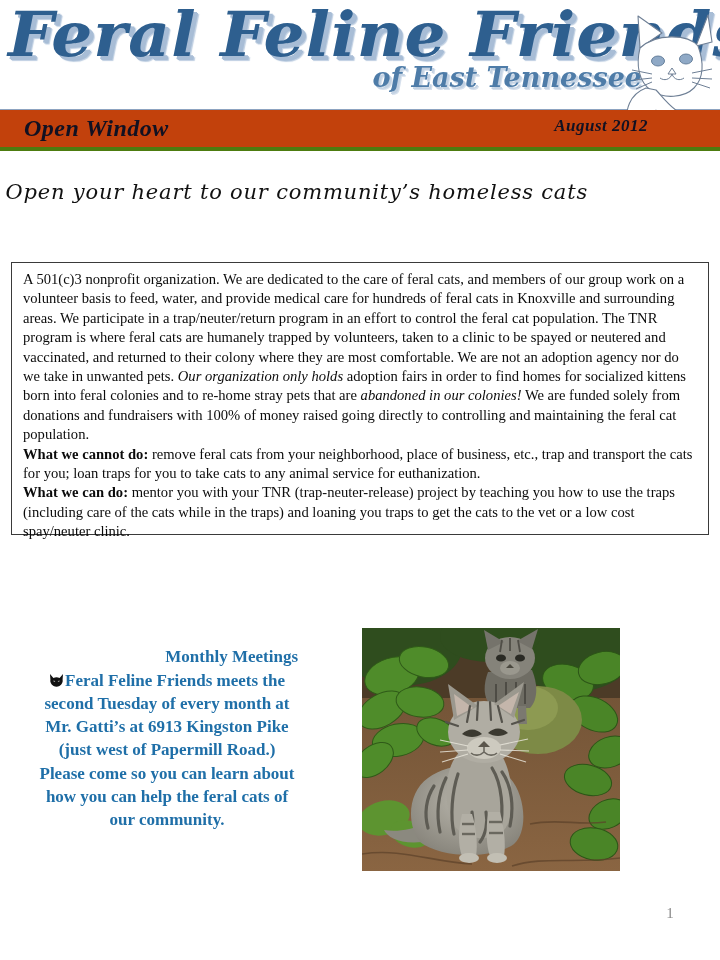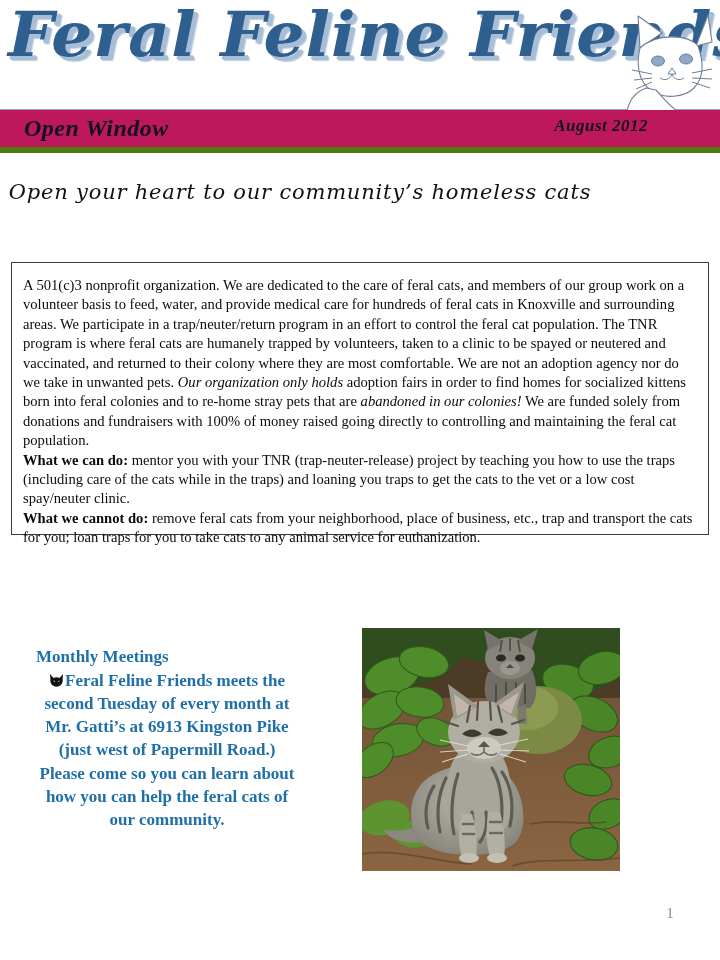--- a/index.html
+++ b/index.html
@@ -65,23 +65,23 @@
     z-index: 5;
   }
 
   
   .banner {
     position: absolute;
     left: 0;
     top: 109px;
     width: 720px;
     height: 37px;
-    background: #be185d;
+    background: #c2410c;
     border-top: 1px solid #8DA3C0;
-    border-bottom: 6px solid #4d7c0f;
+    border-bottom: 4px solid #4d7c0f;
   }
   .banner-left {
     position: absolute;
     left: 24px;
     top: 5px;
     font-family: "Liberation Serif", serif;
     font-style: italic;
     font-weight: bold;
     font-size: 24px;
     color: #111122;
@@ -98,39 +98,38 @@
     color: #111122;
     letter-spacing: 0.5px;
   }
 
   
   .tagline {
     position: absolute;
     left: 0;
     top: 180px;
     width: 588px;
-    text-align: center;
+    text-align: right;
     font-family: "DejaVu Serif", serif;
     font-style: italic;
     font-size: 21px;
     color: #111111;
     letter-spacing: 0.8px;
-    padding-left: 6px;
   }
 
   
   .body-box {
     position: absolute;
     left: 11px;
     top: 262px;
     width: 698px;
     height: 273px;
     border: 1.5px solid #3a3a3a;
     box-sizing: border-box;
-    padding: 13px 10px 4px 11px;
+    padding: 7px 10px 4px 11px;
     font-family: "Liberation Serif", serif;
     font-size: 14.6px;
     line-height: 1.33;
     color: #0b0b0b;
     text-align: left;
   }
   .body-box p {
     margin: 0;
   }
   .body-box .ital {
@@ -146,21 +145,21 @@
     left: 36px;
     top: 645px;
     width: 262px;
     font-family: "Liberation Serif", serif;
     font-weight: bold;
     font-size: 17px;
     line-height: 1.36;
     color: #1F6FA8;
   }
   .meetings-title {
-    text-align: left;
+    text-align: right;
     display: block;
     margin-bottom: 1px;
   }
   .meetings-body {
     display: block;
     text-align: center;
   }
   .cat-bullet {
     display: inline-block;
     width: 15px;
@@ -193,20 +192,21 @@
     font-family: "Liberation Serif", serif;
     font-size: 15px;
     color: #8a8a8a;
   }
 </style>
 </head>
 <body>
 
 <div class="masthead">
   <div class="logo-wordmark">Feral Feline Friends</div>
+  <div class="logo-subtitle">of East Tennessee</div>
 
   <svg class="logo-cat" viewBox="0 0 96 143">
     <g fill="#ffffff" stroke="#6E7F95" stroke-width="1.1" stroke-linejoin="round" stroke-linecap="round">
 
       <path d="M18 46 L16 14 L40 31 Z"></path>
 
       <path d="M74 44 L86 13 L90 40 Z"></path>
 
       <path d="M18 46 C14 62 16 80 30 89 C42 97 62 96 72 86 C82 76 82 60 76 44 C66 32 34 31 18 46 Z"></path>
 
@@ -239,22 +239,22 @@
 
 <div class="banner">
   <span class="banner-left">Open Window</span>
   <span class="banner-right">August 2012</span>
 </div>
 
 <div class="tagline">Open your heart to our community’s homeless cats</div>
 
 <div class="body-box">
   <p><span>A 501(c)3 nonprofit organization. We are dedicated to the care of feral cats, and members of our group work on a volunteer basis to feed, water, and provide medical care for hundreds of feral cats in Knoxville and surrounding areas. We participate in a trap/neuter/return program in an effort to control the feral cat population. The TNR program is where feral cats are humanely trapped by volunteers, taken to a clinic to be spayed or neutered and vaccinated, and returned to their colony where they are most comfortable. We are not an adoption agency nor do we take in unwanted pets. </span><span class="ital">Our organization only holds</span><span> adoption fairs in order to find homes for socialized kittens born into feral colonies and to re-home stray pets that are </span><span class="ital">abandoned in our colonies!</span><span> We are funded solely from donations and fundraisers with 100% of money raised going directly to controlling and maintaining the feral cat population.</span></p>
+  <p><span class="lead">What we cannot do:</span><span>  remove feral cats from your neighborhood, place of business, etc., trap and transport the cats for you; loan traps for you to take cats to any animal service for euthanization.</span></p>
   <p><span class="lead">What we can do:</span><span>  mentor you with your TNR (trap-neuter-release) project by teaching you how to use the traps (including care of the cats while in the traps) and loaning you traps to get the cats to the vet or a low cost spay/neuter clinic.</span></p>
-  <p><span class="lead">What we cannot do:</span><span>  remove feral cats from your neighborhood, place of business, etc., trap and transport the cats for you; loan traps for you to take cats to any animal service for euthanization.</span></p>
 </div>
 
 <div class="meetings">
   <span class="meetings-title">Monthly Meetings</span>
   <span class="meetings-body"><svg class="cat-bullet" viewBox="0 0 15 13">
         <path fill="#111111" d="M1 0 L4.4 4 C6.6 3 8.4 3 10.6 4 L14 0 L13.6 5.6 C14.2 8 13 10.6 10.4 12 C8.6 13 6.4 13 4.6 12 C2 10.6 0.8 8 1.4 5.6 Z"></path>
         <path fill="#ffffff" d="M4.6 6.4 L6.4 7.2 L4.8 7.8 Z M10.4 6.4 L8.6 7.2 L10.2 7.8 Z"></path>
       </svg><span>Feral Feline Friends meets the second Tuesday of every month at Mr. Gatti’s at 6913 Kingston Pike (just west of Papermill Road.) Please come so you can learn about how you can help the feral cats of our community.</span></span>
 </div>
 

